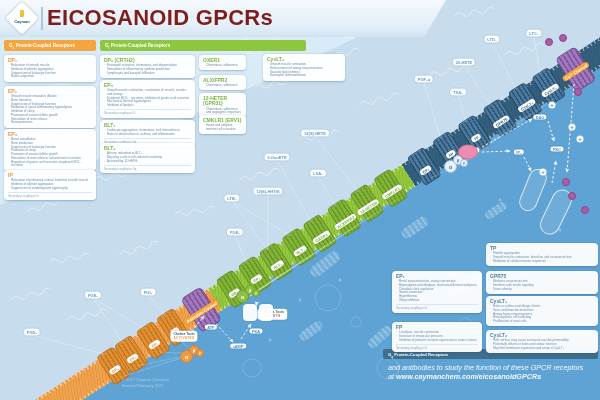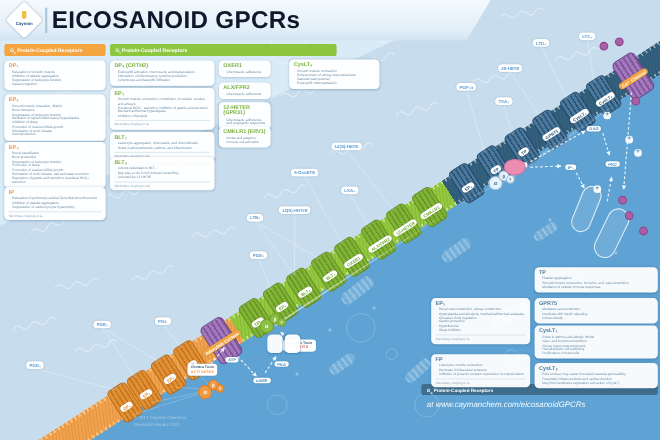--- a/index.html
+++ b/index.html
@@ -43,21 +43,21 @@
         padding:3px 0 0 5px;border-radius:2px;box-sizing:border-box;}
   .gbar sub{font-size:.7em;}
   #bar-gs{left:4px;top:40px;width:92px;background:#f5a53f;}
   #bar-gi{left:100px;top:40px;width:206px;background:#8dc63f;}
   #bar-gq{left:383px;top:349px;width:215px;background:#3e6d8d;height:10px;font-size:4.2px;padding-top:2.5px;}
 
   
   #header{position:absolute;top:0;left:0;width:446px;height:37px;z-index:6;
           background:linear-gradient(180deg,#f4f9fd 0%,#e3eff8 70%,#d2e4f2 100%);
           clip-path:polygon(0 0,446px 0,424px 37px,0 37px);}
-  #title{position:absolute;left:47px;top:5px;font-size:22px;font-weight:bold;color:#0f172a;
+  #title{position:absolute;left:47px;top:5px;font-size:22px;font-weight:bold;color:#7f1d1d;
          letter-spacing:.3px;z-index:7;}
   #logo{position:absolute;left:9px;top:5px;width:26px;height:26px;z-index:7;}
   #logo .diamond{position:absolute;inset:1px;background:#fff;transform:rotate(45deg);border-radius:3px;
                  box-shadow:0 0 2px rgba(30,70,110,.45);}
   #logo .logomark{position:absolute;left:11px;top:5px;width:4px;height:7px;background:#f0c040;border-radius:1px;z-index:1;}
   #logo .logotext{position:absolute;left:0;right:0;top:14px;text-align:center;font-size:4px;font-weight:bold;
                   color:#1d4e7f;z-index:1;}
   #divider{position:absolute;left:41px;top:7px;width:1.5px;height:23px;background:#a9c8e0;z-index:7;}
 
   
@@ -83,21 +83,21 @@
   .caion{position:absolute;width:6px;height:6px;border-radius:50%;background:#a95fa5;border:.5px solid #8d4689;
          transform:translate(-50%,-50%);z-index:4;}
   .ercap{position:absolute;border:1.5px solid rgba(255,255,255,.75);border-radius:12px;
          background:rgba(255,255,255,.10);z-index:3;}
   .bact{position:absolute;border-radius:8px;z-index:1;background-color:rgba(255,255,255,.14);
         background-image:repeating-linear-gradient(90deg,rgba(255,255,255,.22) 0 2px,transparent 2px 5px);}
 
   #copyright{position:absolute;left:122px;top:377px;font-size:4px;line-height:1.4;color:#a9cce4;z-index:4;}
   #promo{position:absolute;left:388px;top:363px;width:210px;font-size:7.2px;font-style:italic;color:#f2f8fc;
          line-height:1.3;z-index:6;}
-  .promo-url{font-weight:normal;margin-top:45px;}
+  .promo-url{font-weight:bold;margin-top:45px;}
 </style>
 </head>
 <body>
 
 <div id="stage">
 
   <svg id="bg">
     <polygon points="0,0 600,0 600,40 37,400 0,400" fill="#c7ddee"></polygon>
     <polygon points="0,0 437,0 0,205" fill="#d9ebf7"></polygon>
   <circle cx="60" cy="110" r="26" fill="none" stroke="#fff" stroke-width="0.8" opacity="0.45"></circle>
@@ -249,20 +249,21 @@
   <div class="gbar" id="bar-gs"><span>G</span><sub>s</sub><span> Protein-Coupled Receptors</span></div>
   <div class="gbar" id="bar-gi"><span>G</span><sub>i</sub><span> Protein-Coupled Receptors</span></div>
   <div class="gbar" id="bar-gq"><span>G</span><sub>q</sub><span> Protein-Coupled Receptors</span></div>
 
   <div id="copyright">
     <div>© 2017 Cayman Chemical</div>
     <div>Revised February 2021</div>
   </div>
 
   <div id="promo">
+    <div>and antibodies to study the function of these GPCR receptors</div>
     <div><span>at </span><span class="promo-url">www.caymanchem.com/eicosanoidGPCRs</span></div>
   </div>
 
 <div class="ligand" style="left: 32px; top: 332px;">PGD₂</div>
     <div class="ligand" style="left: 93px; top: 295px;">PGE₂</div>
     <div class="ligand" style="left: 148px; top: 292px;">PGI₂</div>
     <div class="ligand" style="left: 235px; top: 232px;">PGE₂</div>
     <div class="ligand" style="left: 232px; top: 198px;">LTB₄</div>
     <div class="ligand" style="left: 268px; top: 191px;">12(S)-HHTrE</div>
     <div class="ligand" style="left: 277px; top: 157px;">5-OxoETE</div>

